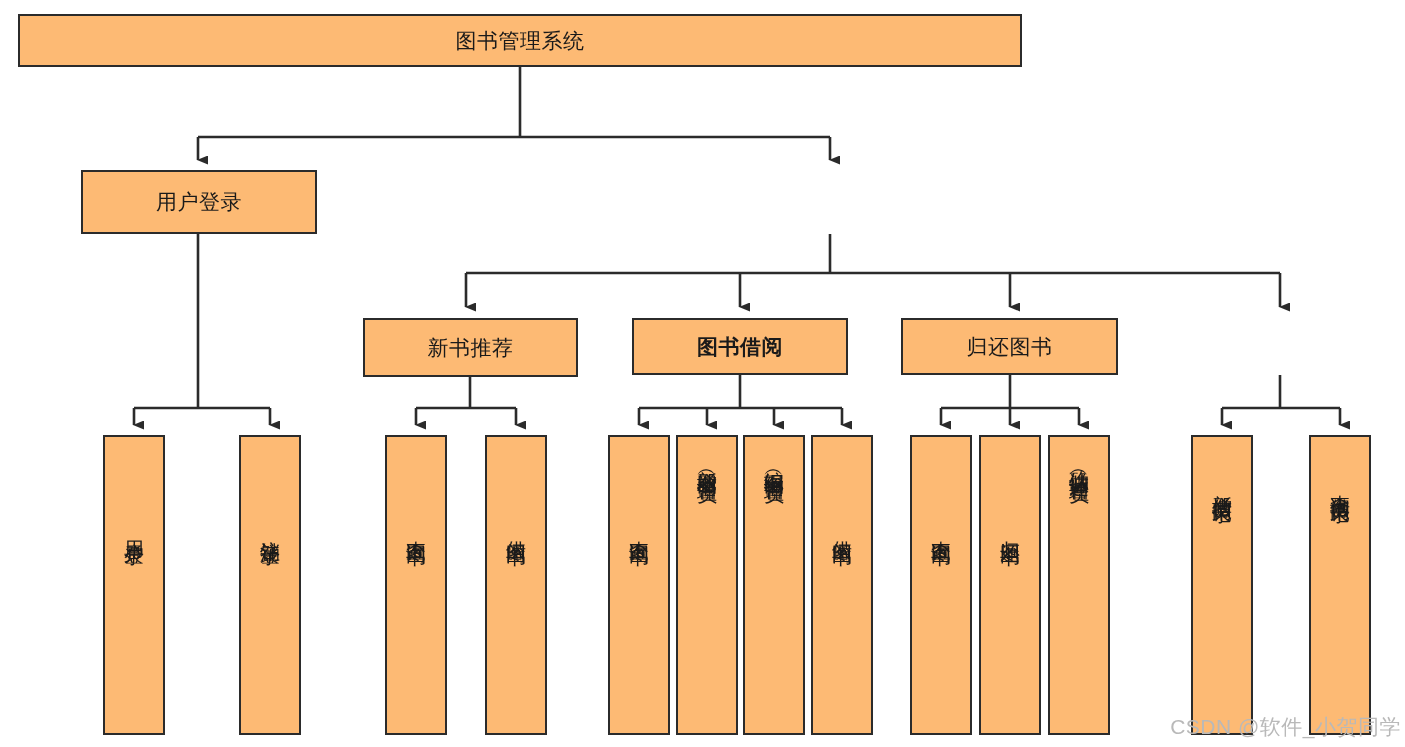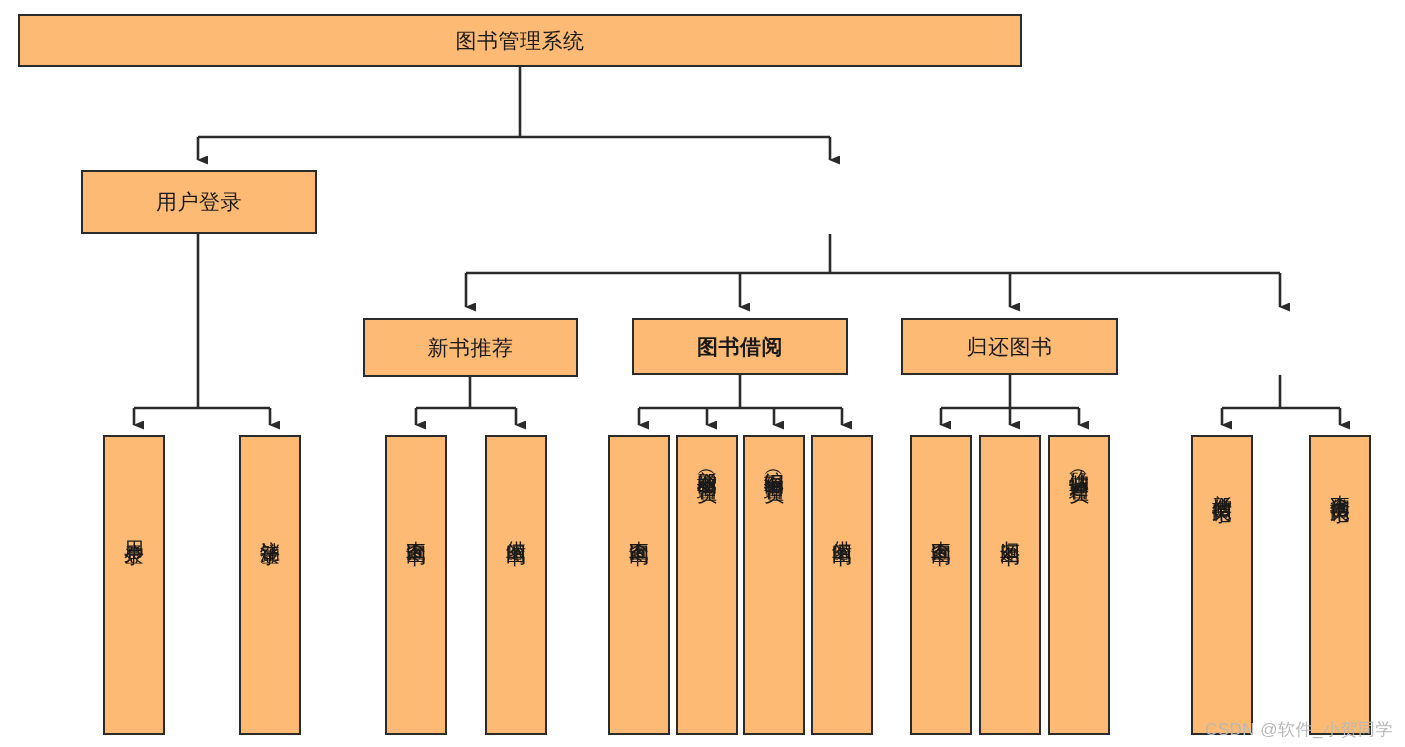--- a/index.html
+++ b/index.html
@@ -60,23 +60,23 @@
     margin-top: 88px;
   }
   .node.vert.upper .label {
     margin-top: 18px;
   }
   .node.vert.mid3 .label {
     margin-top: 42px;
   }
   #watermark {
     position: absolute;
-    right: 12px;
+    right: 4px;
     bottom: 6px;
-    font-size: 17px;
+    font-size: 21px;
     color: #b9b9b9;
     letter-spacing: 0.5px;
     white-space: nowrap;
   }
 </style>
 </head>
 <body>
 
 <div id="canvas">
 

